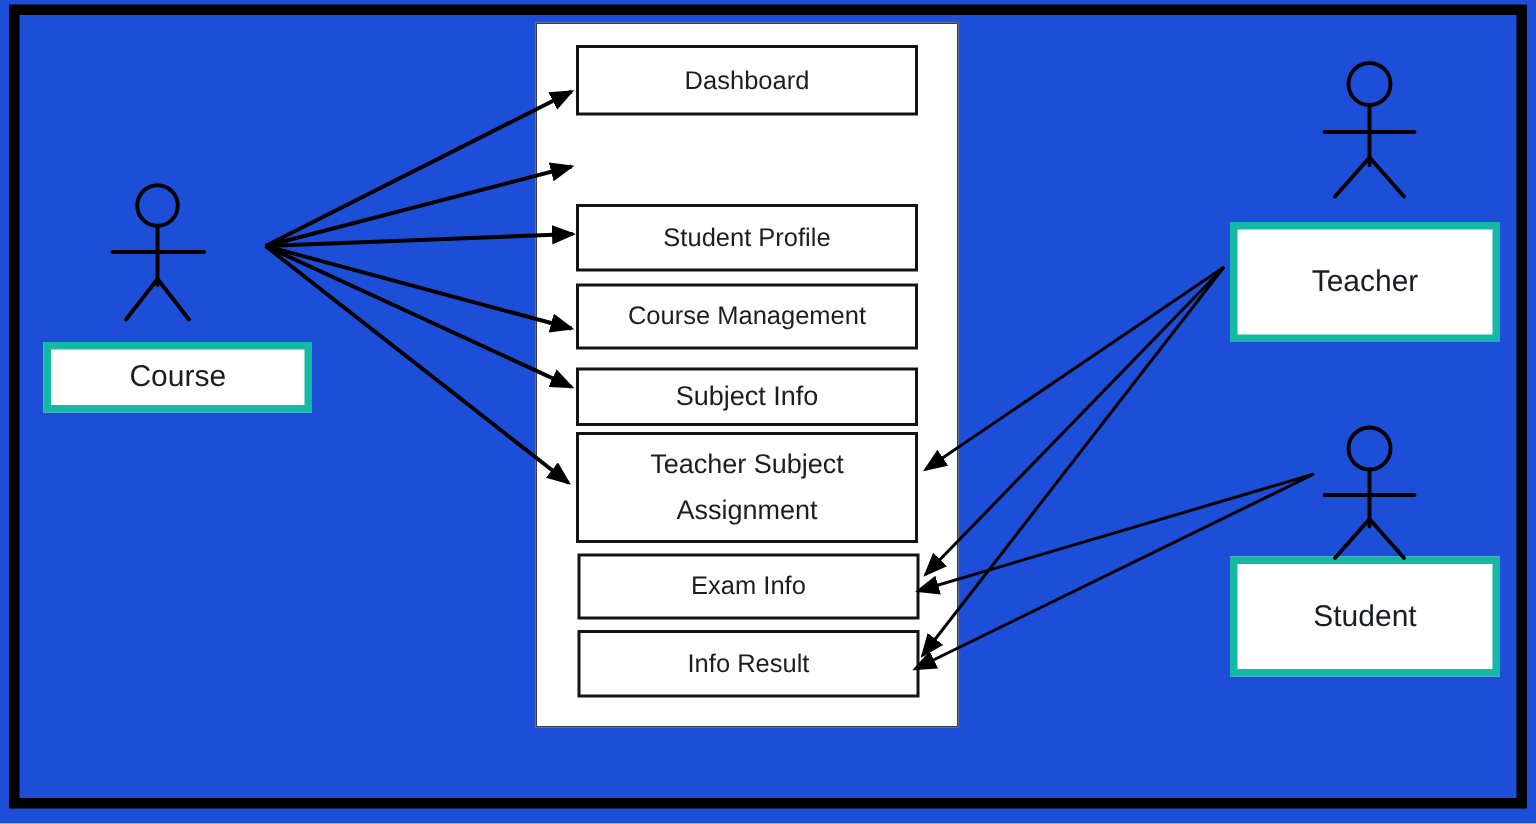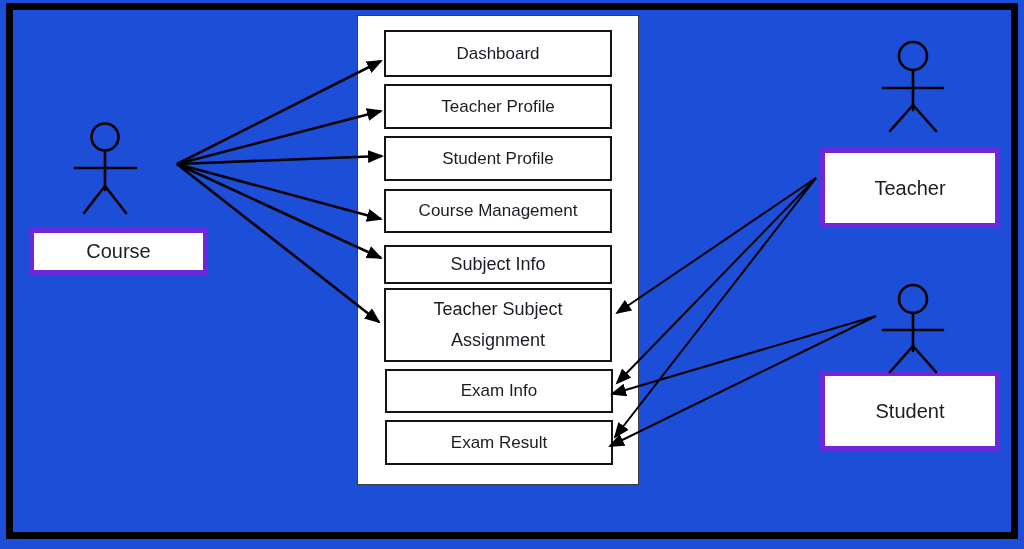--- a/index.html
+++ b/index.html
@@ -52,21 +52,21 @@
   .uc-dashboard      { top: 30px;  height: 47px; }
   .uc-teacher-profile{ top: 84px;  height: 45px; }
   .uc-student-profile{ top: 136px; height: 45px; text-align: center; }
   .uc-course-mgmt    { top: 189px; height: 44px; }
   .uc-subject-info   { top: 245px; height: 39px; font-size: 18px; }
   .uc-tsa            { top: 288px; height: 74px; font-size: 18px; flex-direction: column; line-height: 31px; }
   .uc-exam-info      { top: 369px; height: 44px; left: 385px; }
   .uc-exam-result    { top: 420px; height: 45px; left: 385px; }
   .actor-box {
     position: absolute;
-    border: 5px solid #6d28d9;
+    border: 5px solid #14b8a6;
     box-sizing: border-box;
     background: #ffffff;
     display: flex;
     align-items: center;
     justify-content: center;
     font-size: 20px;
     color: #1c1c24;
   }
   .actor-admin   { left: 29px;  top: 228px; width: 179px; height: 47px; }
   .actor-teacher { left: 820px; top: 148px; width: 180px; height: 80px; }
@@ -85,41 +85,38 @@
 
 <div class="stage">
 
   <div class="outer-frame"></div>
 
   <div class="system-boundary"></div>
 
   <div class="usecase-box uc-dashboard">
     <span>Dashboard</span>
   </div>
-  <div class="usecase-box uc-teacher-profile">
-    <span>Teacher Profile</span>
-  </div>
   <div class="usecase-box uc-student-profile">
     <span>Student Profile</span>
   </div>
   <div class="usecase-box uc-course-mgmt">
     <span>Course Management</span>
   </div>
   <div class="usecase-box uc-subject-info">
     <span>Subject Info</span>
   </div>
   <div class="usecase-box uc-tsa">
     <span>Teacher Subject</span>
     <span>Assignment</span>
   </div>
   <div class="usecase-box uc-exam-info">
     <span>Exam Info</span>
   </div>
   <div class="usecase-box uc-exam-result">
-    <span>Exam Result</span>
+    <span>Info Result</span>
   </div>
 
   <div class="actor-box actor-admin">
     <span>Course</span>
   </div>
   <div class="actor-box actor-teacher">
     <span>Teacher</span>
   </div>
   <div class="actor-box actor-student">
     <span>Student</span>

